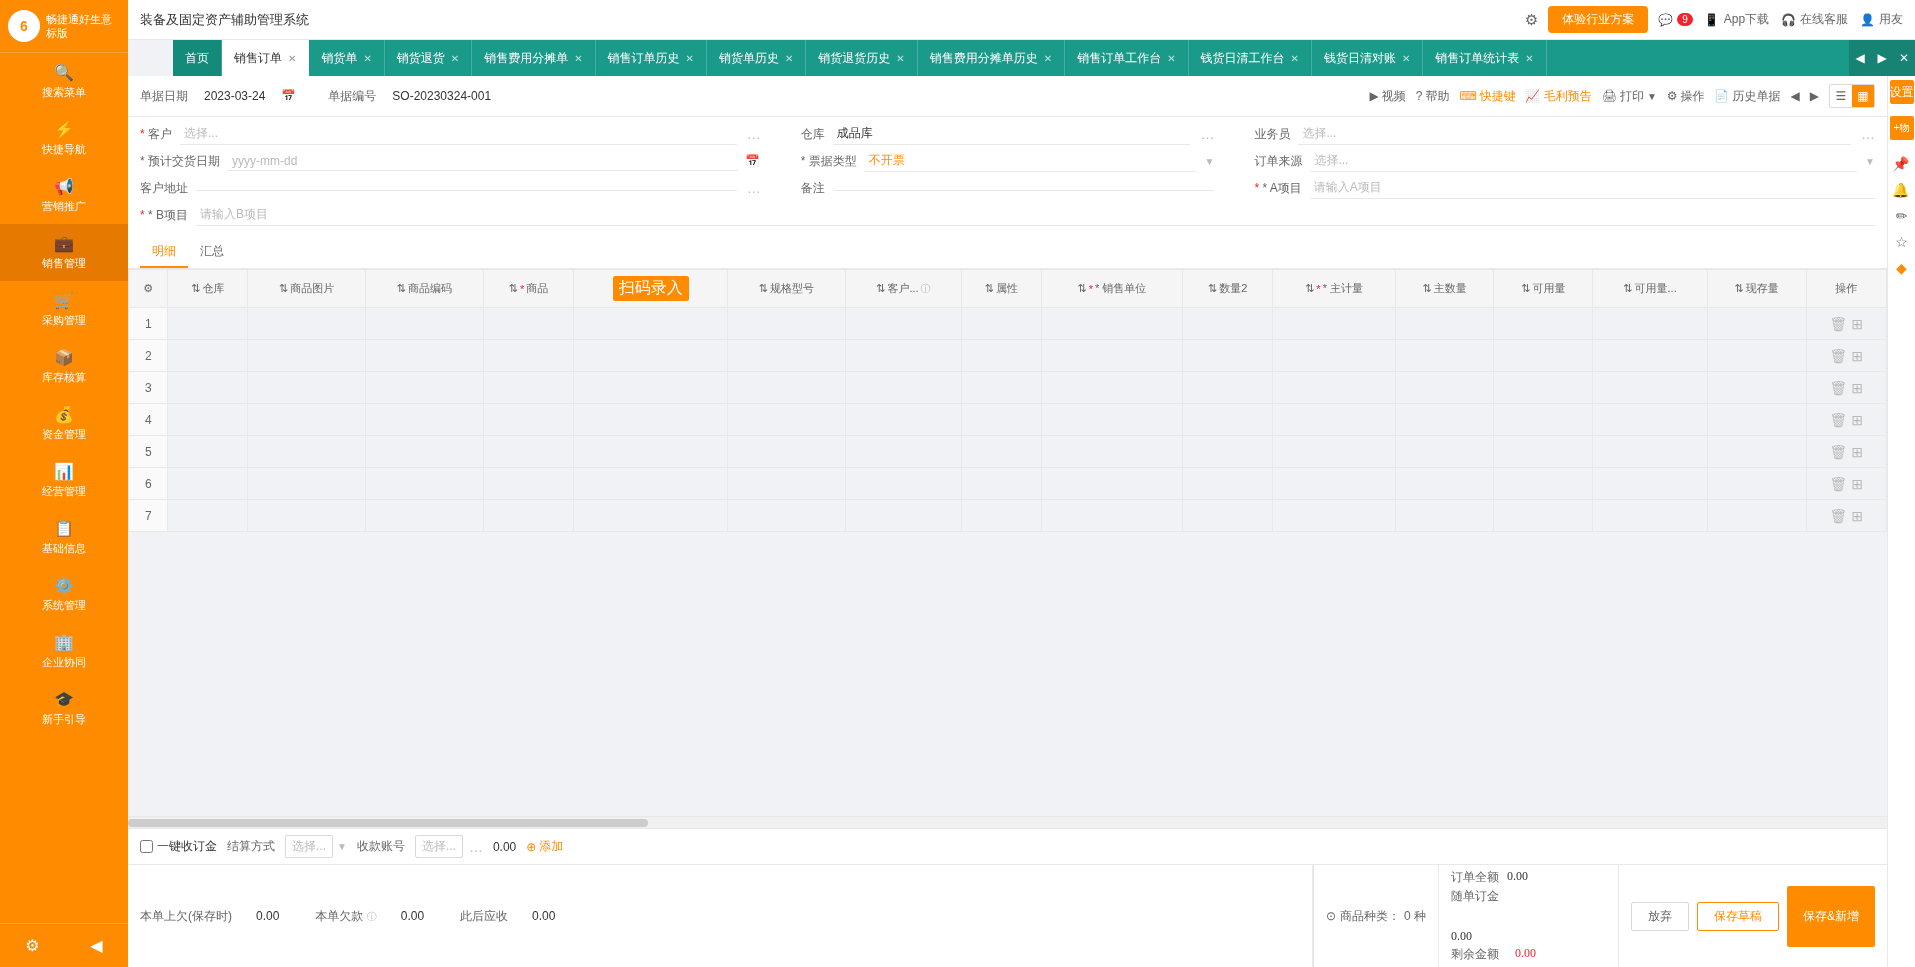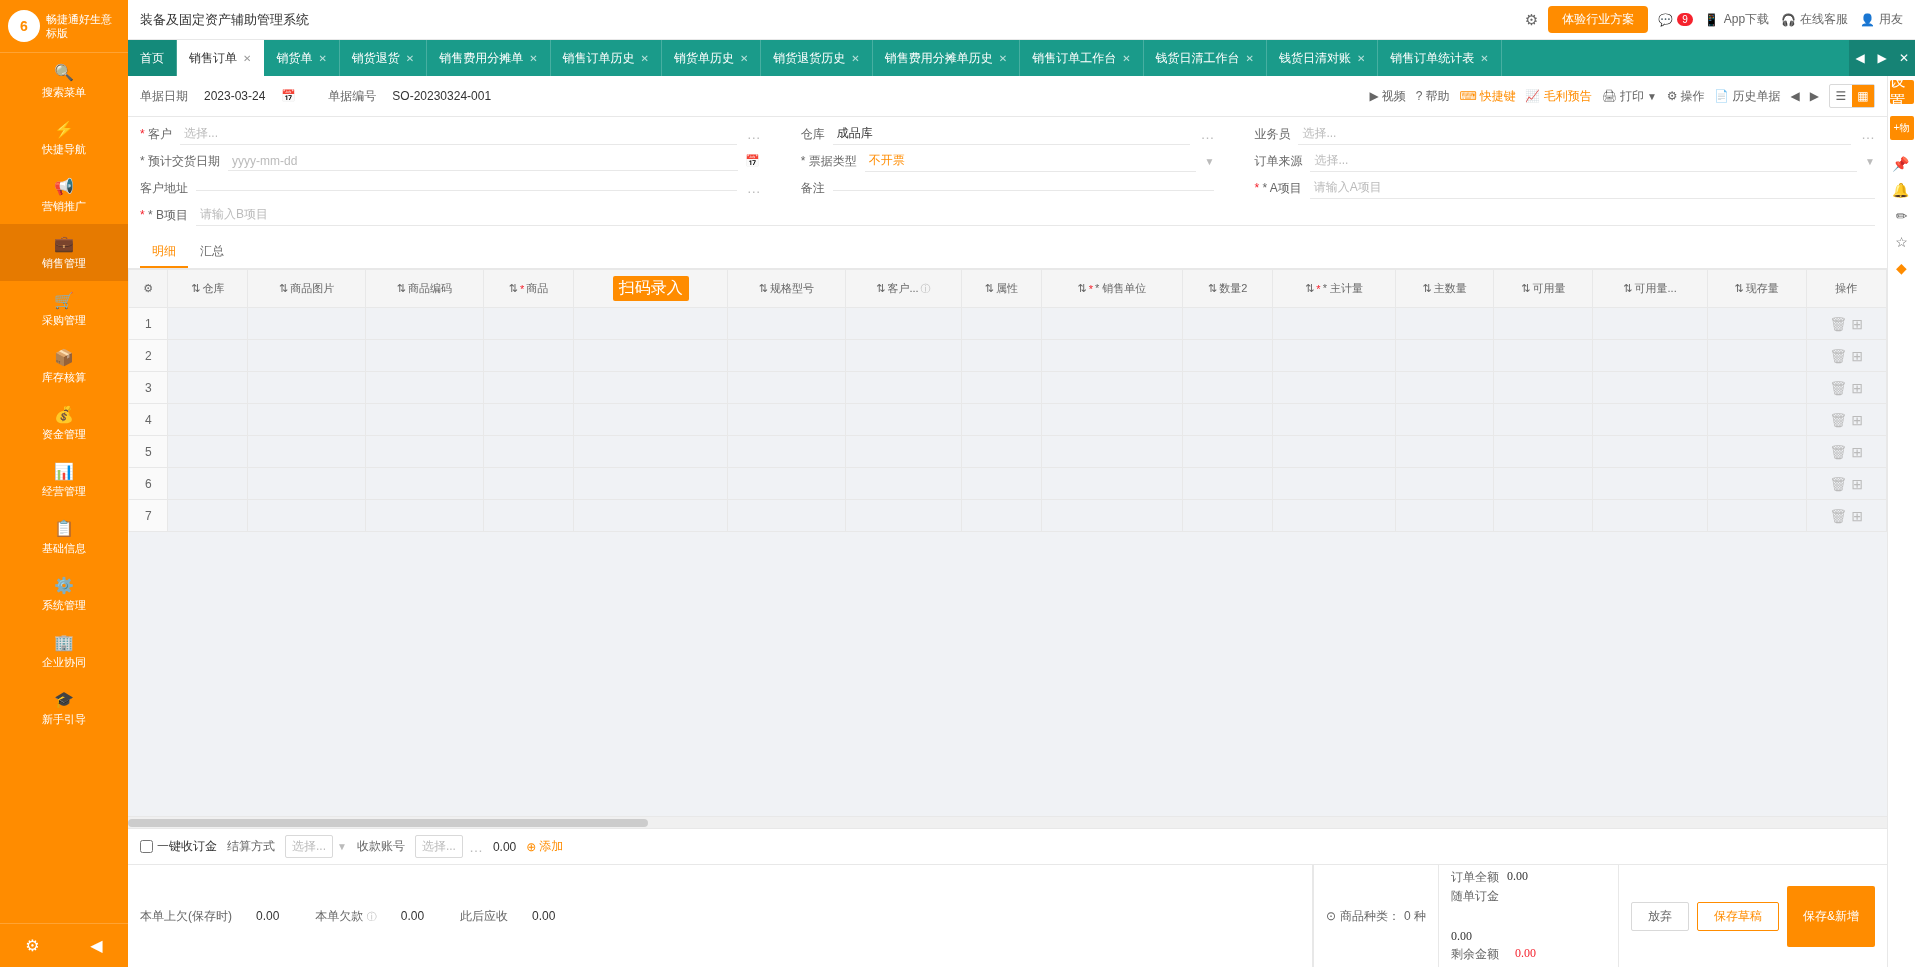--- a/index.html
+++ b/index.html
@@ -22,21 +22,21 @@
 
     
     .topbar { height: 40px; background: #fff; display: flex; align-items: center; padding: 0 12px; gap: 10px; border-bottom: 1px solid #e8e8e8; }
     .topbar-title { font-size: 13px; color: #333; flex: 1; }
     .topbar-actions { display: flex; align-items: center; gap: 12px; }
     .topbar-btn-orange { background: #ff8c00; color: #fff; border: none; padding: 5px 14px; border-radius: 4px; cursor: pointer; font-size: 12px; }
     .topbar-action { display: flex; align-items: center; gap: 4px; color: #666; cursor: pointer; font-size: 12px; }
     .badge { background: #f5222d; color: #fff; border-radius: 10px; padding: 1px 5px; font-size: 10px; }
 
     
-    .nav-tabs { height: 36px; background: #1a9b8a; display: flex; align-items: center; overflow: hidden; }
+    .nav-tabs { height: 36px; background: #1a9b8a; display: flex; align-items: center; overflow: hidden; margin-left: 45px; }
     .nav-tab { padding: 0 12px; height: 100%; display: flex; align-items: center; color: #fff; font-size: 12px; cursor: pointer; white-space: nowrap; border-right: 1px solid rgba(255,255,255,0.2); gap: 4px; }
     .nav-tab.active { background: #fff; color: #333; }
     .nav-tab.home { background: #148a7a; }
     .nav-tab-close { font-size: 10px; color: rgba(255,255,255,0.7); margin-left: 2px; }
     .nav-tab.active .nav-tab-close { color: #999; }
     .nav-tabs-arrows { display: flex; margin-left: auto; flex-shrink: 0; }
     .nav-tabs-arrow { width: 22px; height: 36px; display: flex; align-items: center; justify-content: center; color: #fff; cursor: pointer; background: rgba(0,0,0,0.15); }
 
     
     .form-header { padding: 8px 12px; background: #fff; border-bottom: 1px solid #e8e8e8; display: flex; align-items: center; gap: 16px; }
@@ -718,21 +718,21 @@
           </div>
           <div style="display:flex;align-items:center;gap:8px;padding:0 12px;border-left:1px solid #e8e8e8;">
             <button class="btn-discard">放弃</button>
             <button class="btn-draft">保存草稿</button>
             <button class="btn-save">保存&amp;新增</button>
           </div>
         </div>
       </div>
 
       <div class="right-sidebar">
-        <div class="right-sidebar-btn" style="background:#ff8c00;color:#fff;border-radius:2px;font-size:16px;">设置</div>
+        <div class="right-sidebar-btn" style="background:#ff8c00;color:#fff;border-radius:2px;font-size:12px;">设置</div>
         <div style="height:8px;"></div>
         <div class="right-sidebar-btn" style="background:#ff8c00;color:#fff;border-radius:2px;font-size:10px;">+物</div>
         <div style="height:8px;"></div>
         <div class="right-sidebar-btn">📌</div>
         <div class="right-sidebar-btn">🔔</div>
         <div class="right-sidebar-btn">✏</div>
         <div class="right-sidebar-btn">☆</div>
         <div class="right-sidebar-btn" style="color:#ff8c00;">◆</div>
       </div>
     </div>

